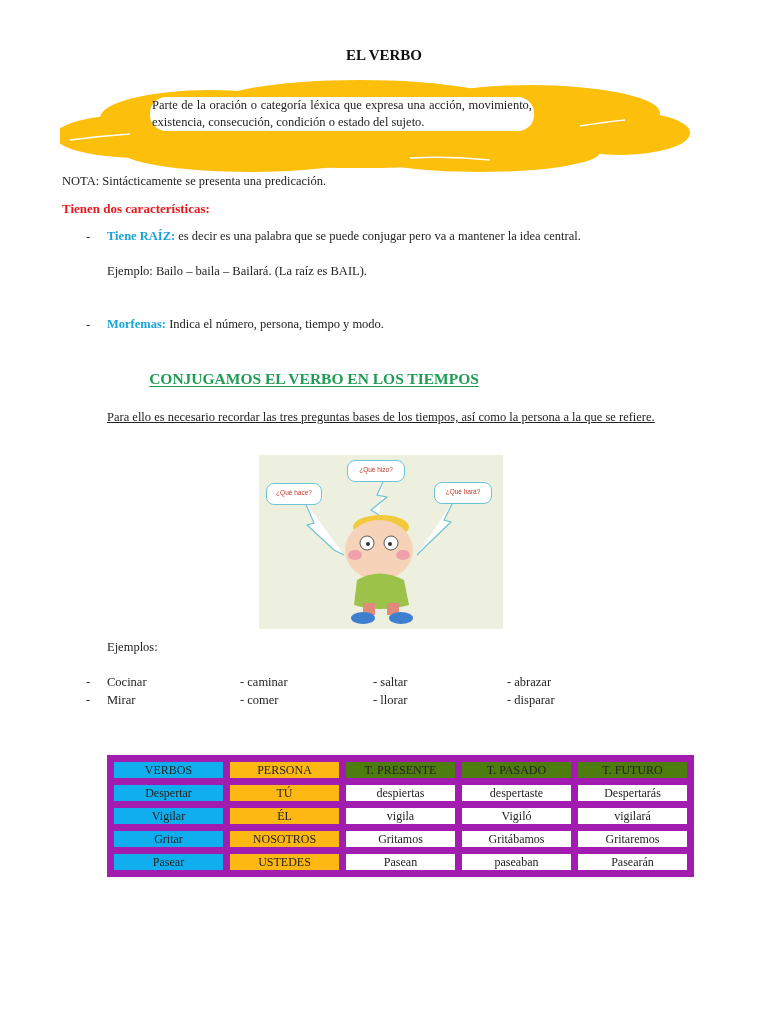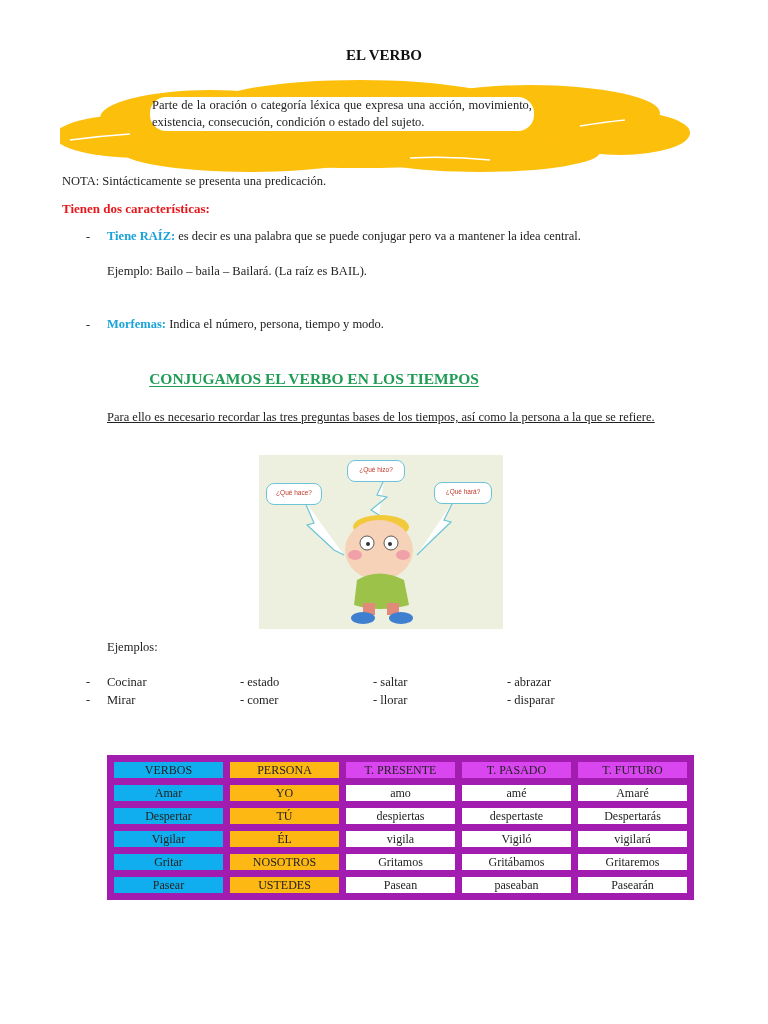--- a/index.html
+++ b/index.html
@@ -18,21 +18,21 @@
                  font-size: 15.5px; text-decoration: underline; text-underline-offset: 2px; }
   .para { top: 408px; left: 107px; width: 586px; font-size: 12.5px; line-height: 19px; text-align: justify; text-align-last: left; text-decoration: underline; }
   .pic { top: 455px; left: 259px; width: 244px; height: 174px; background: #eef0df; overflow: hidden; }
   .bubble { position: absolute; background: #fff; border: 1.5px solid #6cc4d6; border-radius: 8px;
             font-family: "Liberation Sans", sans-serif; font-size: 6.5px; color: #c0392b; text-align: center; line-height: 18px; }
   table.conj { position: absolute; top: 755px; left: 107px; width: 587px; border-collapse: collapse;
                font-size: 12px; table-layout: fixed; }
   table.conj td { border: 7px solid #a21caf; text-align: center; height: 16px; padding: 0; line-height: 15px; color: #222; }
   .c-blue { background: #10aeee; }
   .c-orange { background: #fdb813; }
-  .c-yellow { background: #d946ef; }
+  .c-yellow { background: #4d7c0f; }
   .c-white { background: #ffffff; }
 </style>
 </head>
 <body>
 
 <div class="abs title">EL VERBO</div>
 
 <svg class="abs cloud" viewBox="0 0 630 95" preserveAspectRatio="none">
   <g fill="#fcbf0c">
     <ellipse cx="80" cy="58" rx="85" ry="22"></ellipse>
@@ -90,45 +90,38 @@
   </svg>
   <div class="bubble" style="left:7px; top:28px; width:54px; height:20px;">¿Qué hace?</div>
   <div class="bubble" style="left:88px; top:5px; width:56px; height:20px;">¿Qué hizo?</div>
   <div class="bubble" style="left:175px; top:27px; width:56px; height:20px;">¿Qué hará?</div>
 </div>
 
 <div class="abs line" style="top:640px; left:107px;">Ejemplos:</div>
 
 <div class="abs line" style="top:675px; left:86px;">-</div>
 <div class="abs line" style="top:675px; left:107px;">Cocinar</div>
-<div class="abs line" style="top:675px; left:240px;">- estado</div>
+<div class="abs line" style="top:675px; left:240px;">- caminar</div>
 <div class="abs line" style="top:675px; left:373px;">- saltar</div>
 <div class="abs line" style="top:675px; left:507px;">- abrazar</div>
 
 <div class="abs line" style="top:693px; left:86px;">-</div>
 <div class="abs line" style="top:693px; left:107px;">Mirar</div>
 <div class="abs line" style="top:693px; left:240px;">- comer</div>
 <div class="abs line" style="top:693px; left:373px;">- llorar</div>
 <div class="abs line" style="top:693px; left:507px;">- disparar</div>
 
 <table class="conj">
   <tbody>
       <tr>
     <td class="c-blue">VERBOS</td>
     <td class="c-orange">PERSONA</td>
     <td class="c-yellow">T. PRESENTE</td>
     <td class="c-yellow">T. PASADO</td>
     <td class="c-yellow">T. FUTURO</td>
-  </tr>
-  <tr>
-    <td class="c-blue">Amar</td>
-    <td class="c-orange">YO</td>
-    <td class="c-white">amo</td>
-    <td class="c-white">amé</td>
-    <td class="c-white">Amaré</td>
   </tr>
   <tr>
     <td class="c-blue">Despertar</td>
     <td class="c-orange">TÚ</td>
     <td class="c-white">despiertas</td>
     <td class="c-white">despertaste</td>
     <td class="c-white">Despertarás</td>
   </tr>
   <tr>
     <td class="c-blue">Vigilar</td>

